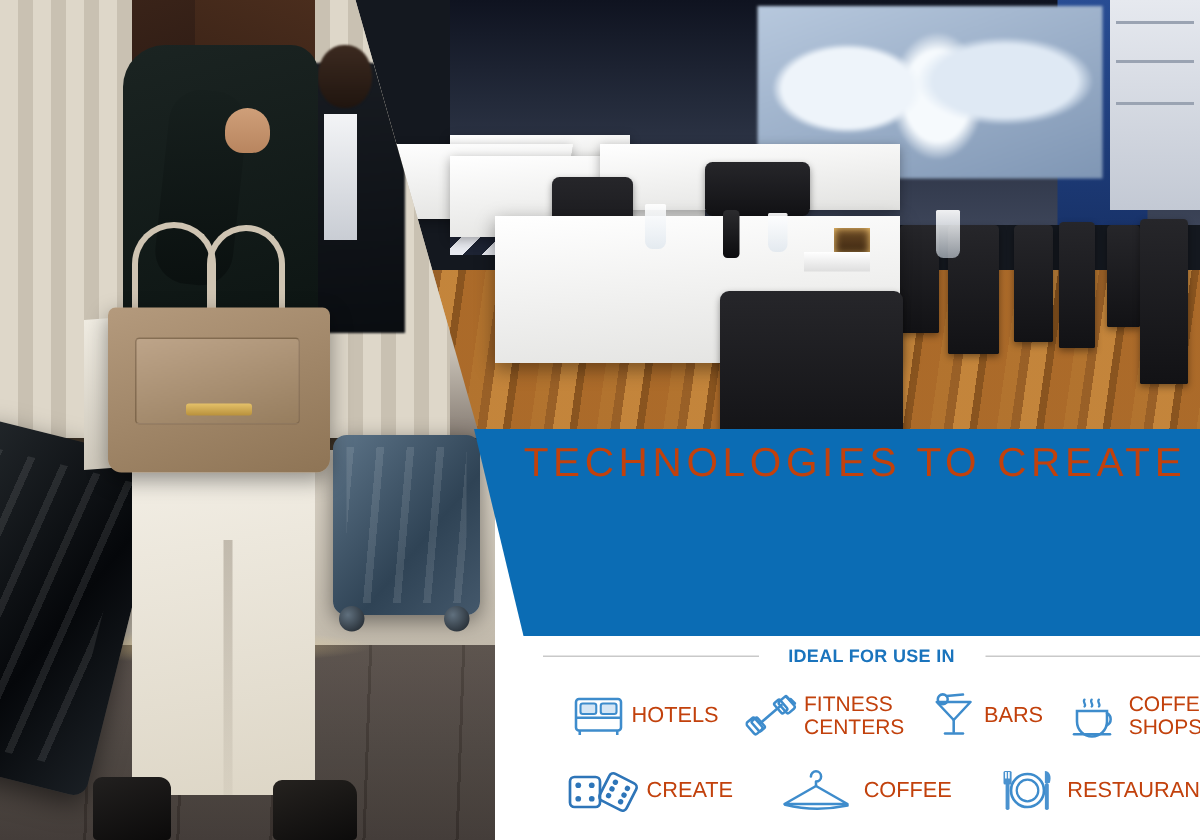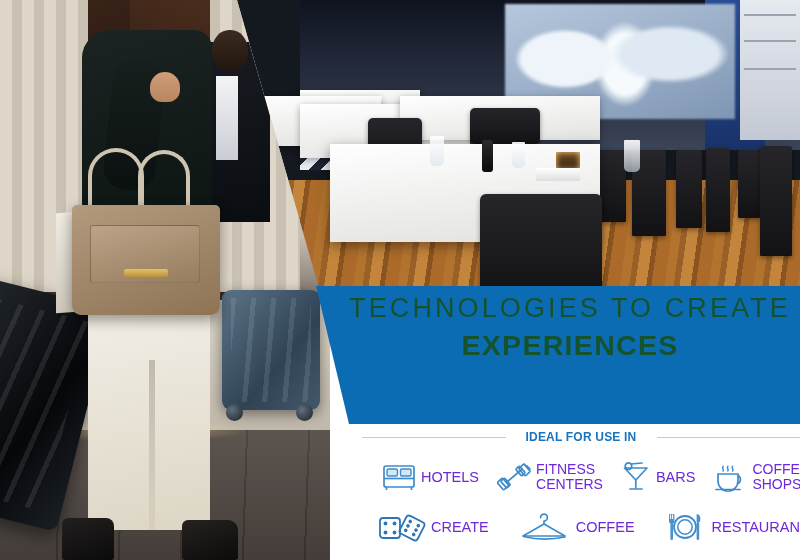--- a/index.html
+++ b/index.html
@@ -143,41 +143,41 @@
     background:linear-gradient(180deg,#3c2a20,#20150f);filter:blur(.7px);}
   .tv-waiter-shirt{position:absolute;left:216px;top:76px;width:22px;height:84px;
     background:linear-gradient(180deg,#f3f4f6,#c9cdd4);filter:blur(.5px);}
 
   
   .banner{
     position:absolute; left:0; top:286px; width:800px; height:138px;
     background:#0b6cb4;
     clip-path: polygon(316px 0, 800px 0, 800px 138px, 349px 138px);
   }
-  .banner-txt{ position:absolute; left:340px; top:288px; width:460px; text-align:center; color:#14532d; }
+  .banner-txt{ position:absolute; left:340px; top:288px; width:460px; text-align:center; color:#c2410c; }
   .t-line1{ font-size:27px; font-weight:400; letter-spacing:3.1px; line-height:40px; white-space:nowrap; }
   .t-line2{ font-size:28.5px; font-weight:bold; letter-spacing:1.3px; line-height:36px; white-space:nowrap; }
   .t-line3{ font-size:28.5px; font-weight:bold; letter-spacing:1.3px; line-height:34px; white-space:nowrap; }
 
   
   .panel{
     position:absolute; left:0; top:424px; width:800px; height:136px;
     background:#ffffff;
     clip-path: polygon(350px 0, 800px 0, 800px 136px, 393px 136px);
   }
 
   .ideal{ position:absolute; left:362px; top:430px; width:438px;
     display:flex; align-items:center; gap:20px; }
   .ideal .rule{ flex:1; height:1px; background:#c9c9c9; }
   .ideal .lbl{ color:#1a74bd; font-size:12px; font-weight:bold; letter-spacing:.2px; white-space:nowrap; }
 
   .rows{ position:absolute; left:366px; top:452px; width:434px; }
   .row{ display:flex; align-items:center; height:50px; }
   .cell{ display:flex; align-items:center; gap:5px; }
-  .cell .nm{ color:#6d28d9; font-size:14.5px; font-weight:400; line-height:15px; white-space:nowrap; }
+  .cell .nm{ color:#c2410c; font-size:14.5px; font-weight:400; line-height:15px; white-space:nowrap; }
   .cell .nm.two{ font-size:14px; line-height:15px; }
   .sep{ width:1px; height:30px; background:#d2d2d2; margin:0 9px; }
   .ico{ flex:none; display:block; }
 
   .r1{ padding-left:16px; }
   .r2{ padding-left:12px; }
 </style>
 </head>
 <body>
 
@@ -252,21 +252,20 @@
       <div class="tv-bag">
         <div class="tv-bag-flap"></div>
         <div class="tv-bag-clasp"></div>
       </div>
     </div>
   </div>
 
   <div class="banner"></div>
   <div class="banner-txt">
     <div class="t-line1">TECHNOLOGIES TO CREATE</div>
-    <div class="t-line3">EXPERIENCES</div>
   </div>
 
   <div class="panel"></div>
 
   <div class="ideal">
     <span class="rule"></span>
     <span class="lbl">IDEAL FOR USE IN</span>
     <span class="rule"></span>
   </div>
 

